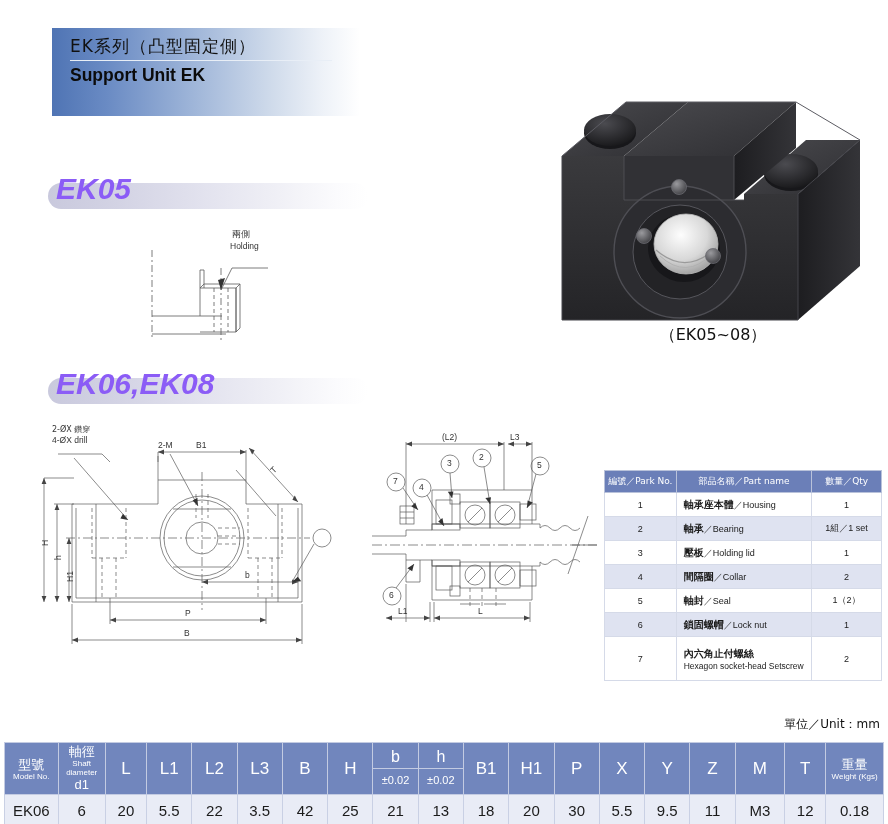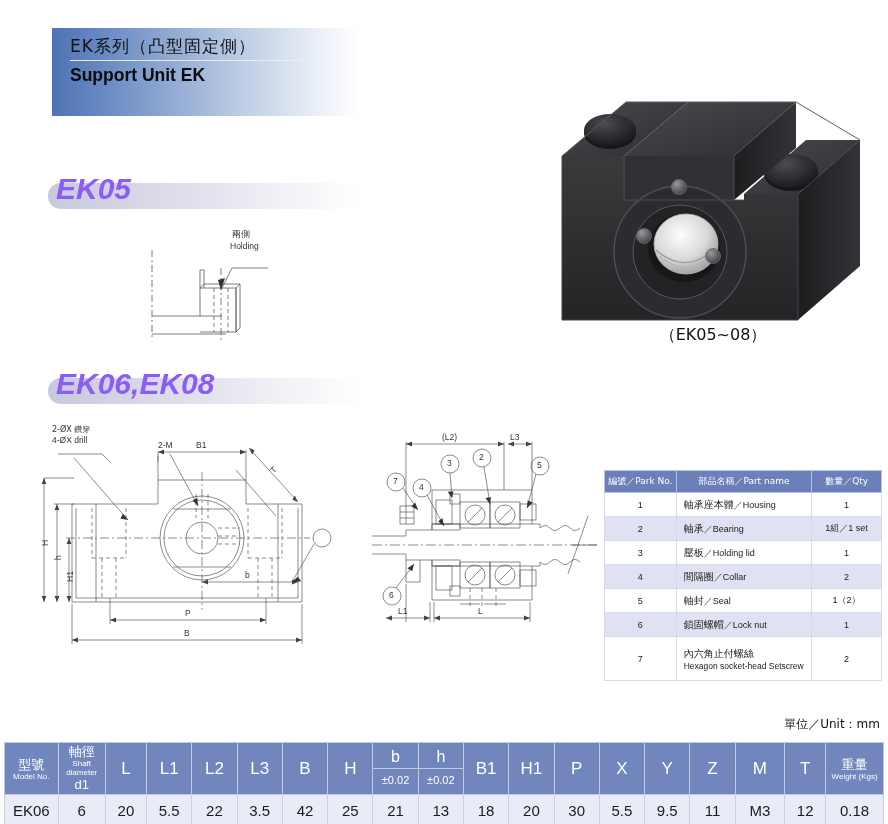--- a/index.html
+++ b/index.html
@@ -115,21 +115,21 @@
   }
   #parts-table td {
     border: 1px solid #d5dae8;
     padding: 4px 3px;
     color: #1b1b1b;
     text-align: center;
     height: 24px;
   }
   #parts-table tr.alt td { background: #dfe3f1; }
   #parts-table tr td:nth-child(2) { text-align: left; padding-left: 7px; }
-  .pname-cn { font-family: "DejaVu Sans", sans-serif; font-weight: normal; font-size: 10px; }
+  .pname-cn { font-family: "DejaVu Sans", sans-serif; font-weight: bold; font-size: 10px; }
   .pname-en { font-size: 9px; }
   .pname-block .pname-cn { display: block; font-size: 10px; }
   .pname-block .pname-en { display: block; font-size: 8.5px; line-height: 10px; }
 
   
   #unit-note {
     position: absolute;
     right: 8px; top: 716px;
     font-size: 12px;
     font-family: "DejaVu Sans", sans-serif;

